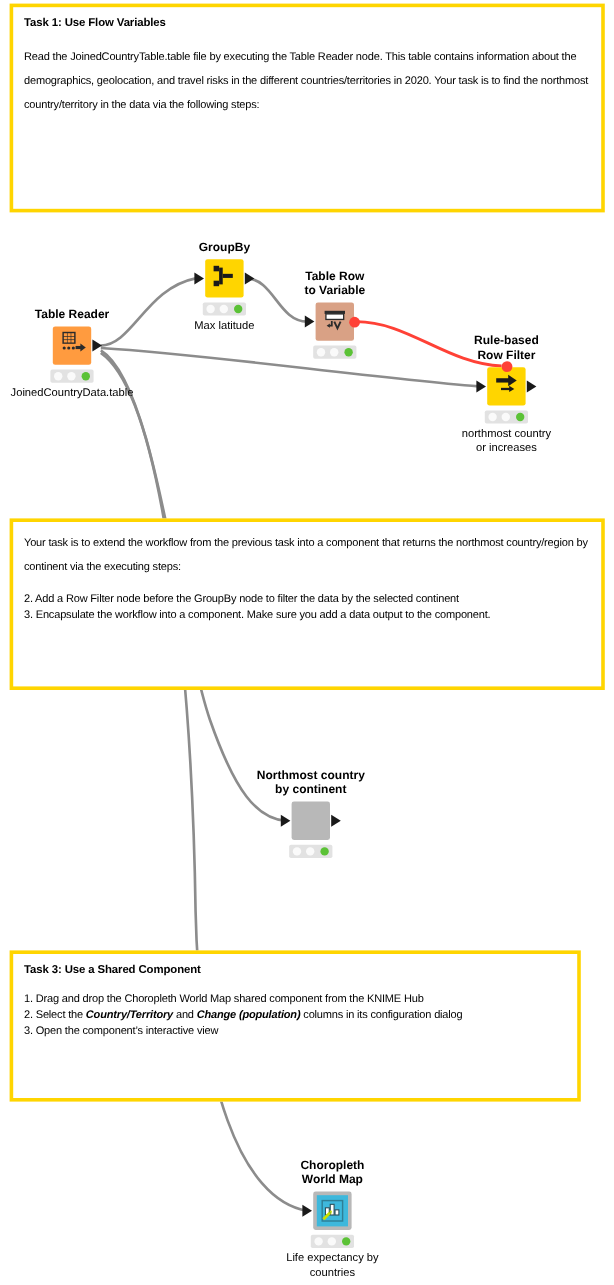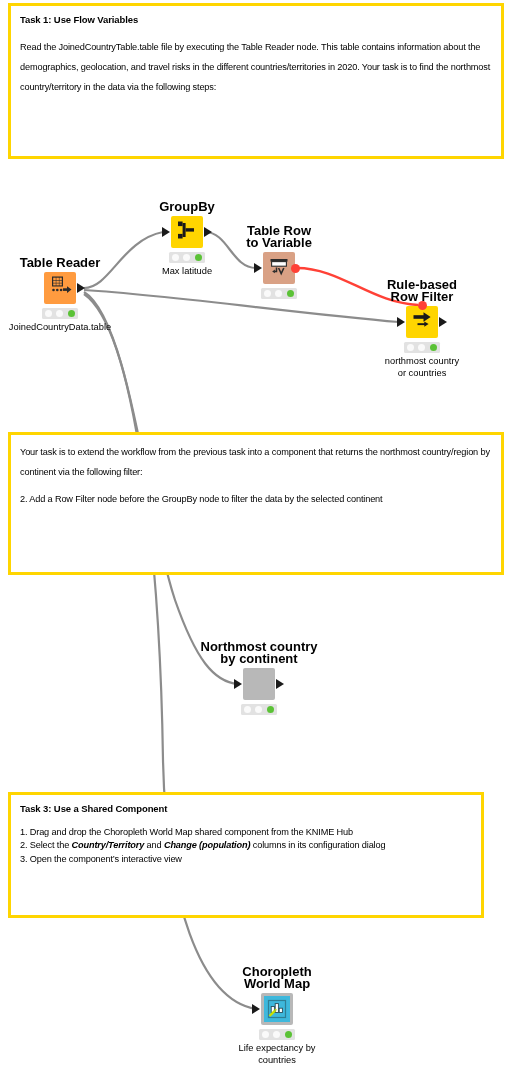--- a/index.html
+++ b/index.html
@@ -59,21 +59,21 @@
     position: absolute;
     z-index: 10;
   }
   .node-label {
     position: absolute;
     left: 50%;
     transform: translateX(-50%);
     bottom: 100%;
     margin-bottom: 4px;
     text-align: center;
-    font-size: 13px;
+    font-size: 10px;
     font-weight: bold;
     color: #000000;
     line-height: 11.5px;
     white-space: nowrap;
   }
   .node-body {
     position: relative;
     width: 32px;
     height: 32px;
     border-radius: 2px;
@@ -186,21 +186,21 @@
 
   <path d="M 297,268 C 340,268 372,303 418,305" fill="none" stroke="#FF4136" stroke-width="2.4"></path>
 
   <path d="M 84,290 C 180,296 300,314 399,322" fill="none" stroke="#8C8C8C" stroke-width="2.2"></path>
 
   <path d="M 84,292 C 130,320 148,520 175,600 C 196,660 214,682 238,684" fill="none" stroke="#8C8C8C" stroke-width="2.2"></path>
 
   <path d="M 84,294 C 136,330 160,560 163,760 C 166,900 200,1000 256,1009" fill="none" stroke="#8C8C8C" stroke-width="2.2"></path>
 </svg>
 
-<div class="task-box" style="left:8px; top:3px; width:496px; height:156px;">
+<div class="task-box" style="left:8px; top:3px; width:496px; height:174px;">
   <div class="task-title">Task 1: Use Flow Variables</div>
   <div class="task-para">Read the JoinedCountryTable.table file by executing the Table Reader node. This table contains information about the demographics, geolocation, and travel risks in the different countries/territories in 2020. Your task is to find the northmost country/territory in the data via the following steps:</div>
 </div>
 
 <div class="node" style="left:44px; top:272px;">
   <div class="node-label">Table Reader</div>
   <div class="node-body n-reader">
     <span>
       <svg width="24" height="24" viewBox="0 0 24 24">
         <rect x="4" y="2.5" width="11" height="10" fill="#2b2b2b"></rect>
@@ -295,28 +295,29 @@
     <span class="port-in"></span>
     <span class="port-out"></span>
   </div>
   <div class="status">
     <i></i>
     <i></i>
     <i class="on"></i>
   </div>
   <div class="node-sub">
     <div>northmost country</div>
-    <div>or countries</div>
+    <div>or increases</div>
   </div>
 </div>
 
 <div class="task-box" style="left:8px; top:432px; width:496px; height:143px;">
-  <div class="task-para">Your task is to extend the workflow from the previous task into a component that returns the northmost country/region by continent via the following filter:</div>
+  <div class="task-para">Your task is to extend the workflow from the previous task into a component that returns the northmost country/region by continent via the executing steps:</div>
   <div class="task-steps">
     <div>2. Add a Row Filter node before the GroupBy node to filter the data by the selected continent</div>
+    <div>3. Encapsulate the workflow into a component. Make sure you add a data output to the component.</div>
   </div>
 </div>
 
 <div class="node" style="left:243px; top:668px;">
   <div class="node-label">
     <div>Northmost country</div>
     <div>by continent</div>
   </div>
   <div class="node-body n-comp">
     <span></span>

